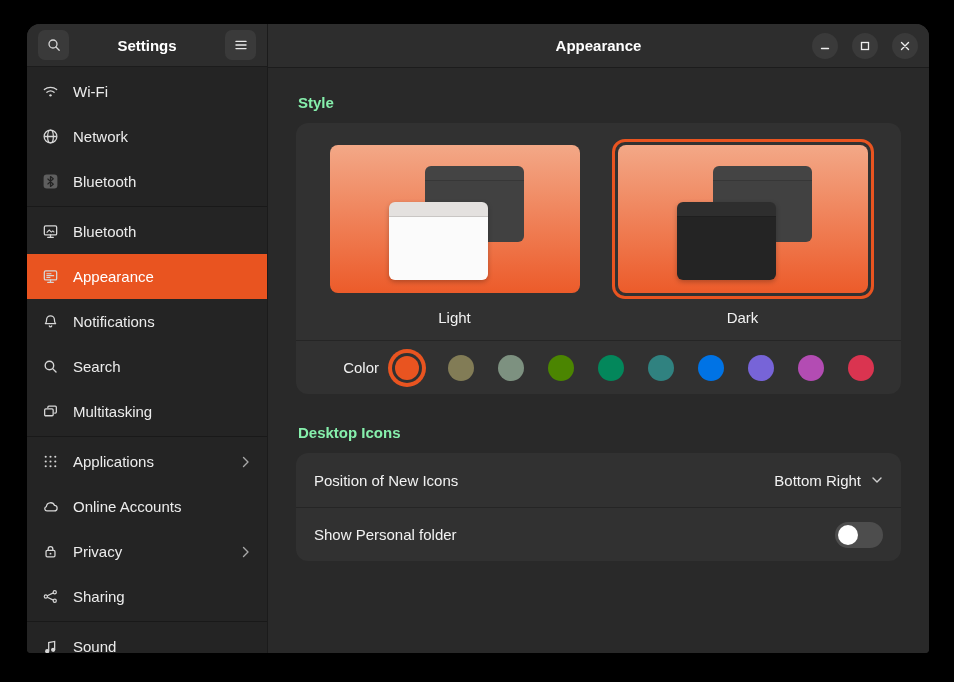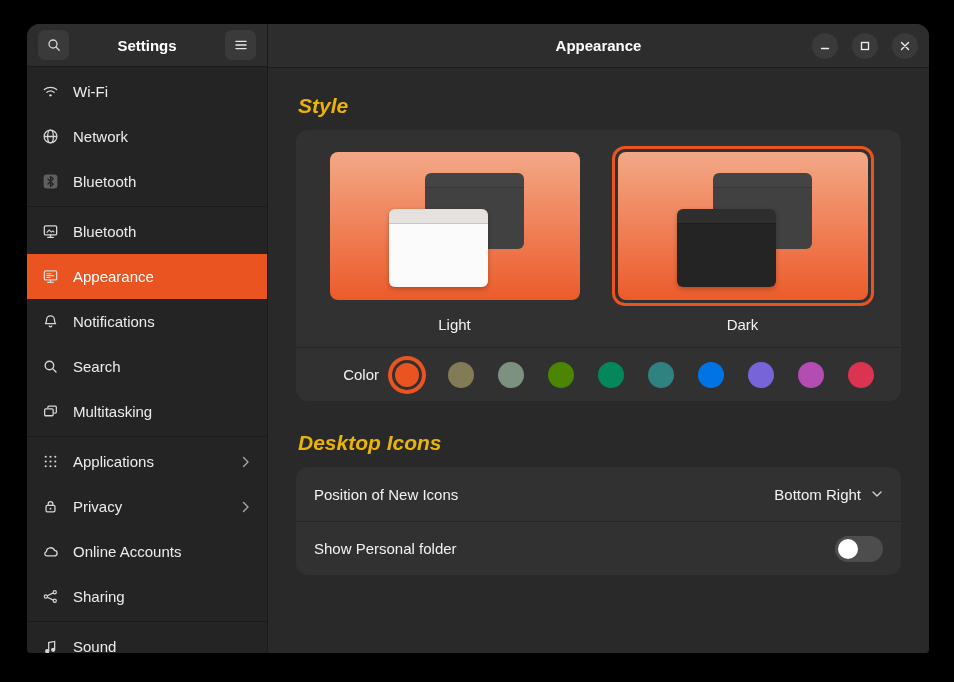--- a/index.html
+++ b/index.html
@@ -17,21 +17,21 @@
   .side-label{flex:1;white-space:nowrap;}
   .side-chevron{width:12px;height:12px;flex:none;}
   .side-divider{height:1px;background:#191919;margin:2px 0;}
   
   .main{flex:1;display:flex;flex-direction:column;background:#292929;min-width:0;}
   .main-header{height:43px;background:#2d2d2d;border-bottom:1px solid #1c1c1c;display:flex;align-items:center;justify-content:center;position:relative;flex:none;}
   .main-title{color:#fff;font-weight:bold;font-size:15px;}
   .win-controls{position:absolute;right:11px;top:0;height:43px;display:flex;align-items:center;gap:14px;}
   .win-btn{width:26px;height:26px;border-radius:50%;border:none;background:#3a3a3a;color:#eee;display:flex;align-items:center;justify-content:center;padding:0;cursor:pointer;}
   .main-body{flex:1;padding:0 28px;overflow:hidden;}
-  .section-heading{color:#eab308;font-weight:bold;font-size:21px;margin:26px 2px 12px;font-style:italic;}
+  .section-heading{color:#86efac;font-weight:bold;font-size:15px;margin:26px 2px 12px;}
   .card{background:#313131;border-radius:12px;}
   
   .previews{display:flex;gap:26px;padding:16px 26px 0;justify-content:center;}
   .style-option{display:flex;flex-direction:column;align-items:center;cursor:pointer;}
   .preview-frame{border:3px solid transparent;border-radius:13px;padding:3px;}
   .style-option.selected .preview-frame{border-color:#E95420;}
   .preview{width:250px;height:148px;border-radius:8px;background:linear-gradient(#F3A887,#EC5B2A);position:relative;overflow:hidden;}
   .pv-win{position:absolute;border-radius:6px;overflow:hidden;}
   .pv-back{left:95px;top:21px;width:99px;height:76px;}
   .pv-front{left:59px;top:57px;width:99px;height:78px;box-shadow:0 2px 5px rgba(0,0,0,.25);}
@@ -272,39 +272,39 @@
     <span class="side-chevron">
               <svg width="12" height="12">
                 <use href="#chevron-right"></use>
               </svg>
             </span>
   </div>
 
   <div class="side-item">
     <span class="side-icon">
               <svg width="17" height="17">
+                <use href="#online-accounts-icon"></use>
+              </svg>
+            </span>
+    <span class="side-label">Online Accounts</span>
+
+  </div>
+
+  <div class="side-item">
+    <span class="side-icon">
+              <svg width="17" height="17">
                 <use href="#privacy-icon"></use>
               </svg>
             </span>
     <span class="side-label">Privacy</span>
     <span class="side-chevron">
               <svg width="12" height="12">
                 <use href="#chevron-right"></use>
               </svg>
             </span>
-  </div>
-
-  <div class="side-item">
-    <span class="side-icon">
-              <svg width="17" height="17">
-                <use href="#online-accounts-icon"></use>
-              </svg>
-            </span>
-    <span class="side-label">Online Accounts</span>
-
   </div>
 
   <div class="side-item">
     <span class="side-icon">
               <svg width="17" height="17">
                 <use href="#sharing-icon"></use>
               </svg>
             </span>
     <span class="side-label">Sharing</span>
 

